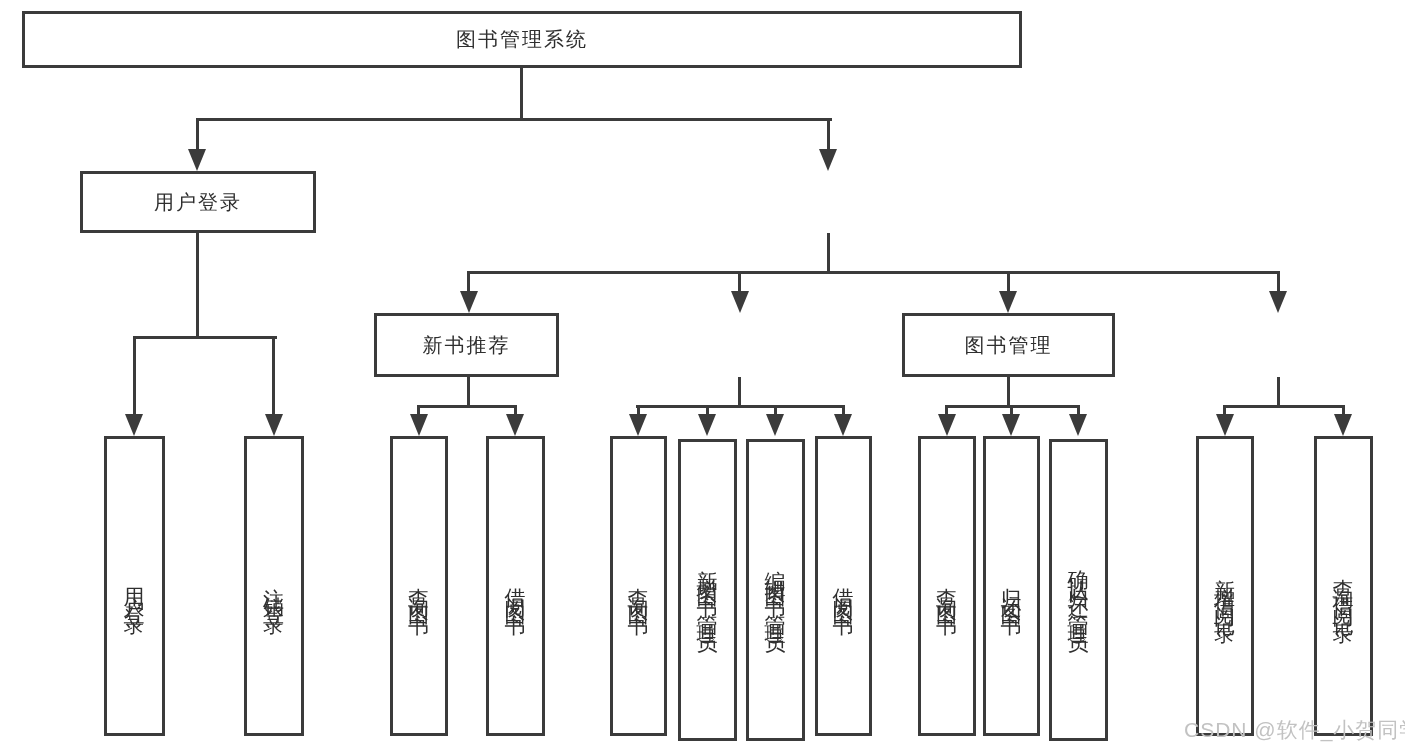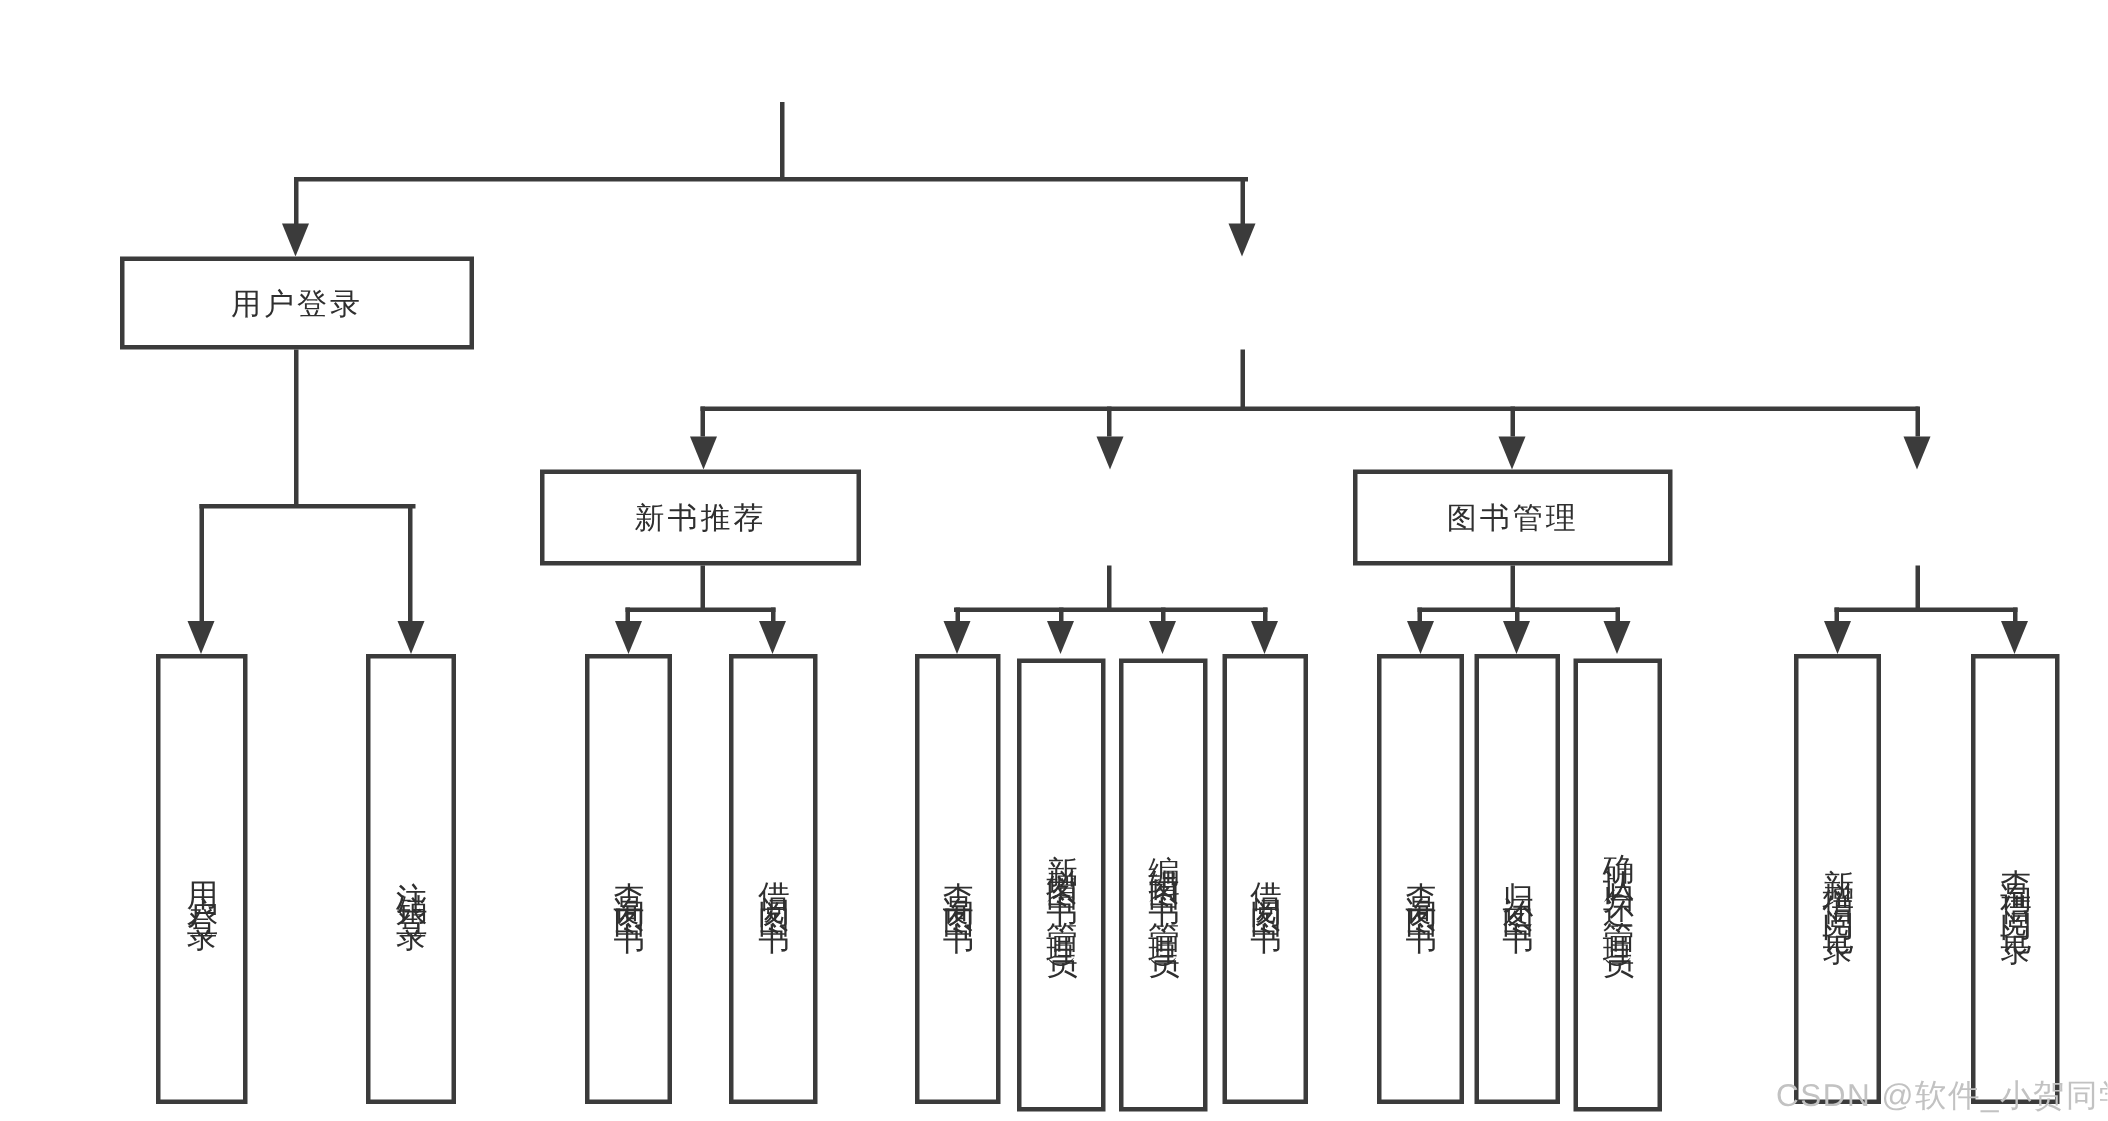--- a/index.html
+++ b/index.html
@@ -25,20 +25,21 @@
   .watermark {
     position:absolute; left:1184px; top:716px;
     color:var(--wm); font-size:21px; letter-spacing:1px; white-space:nowrap;
   }
 </style>
 </head>
 <body>
 
 <div class="canvas">
 
+  <div class="box" style="left:22px;top:11px;width:1000px;height:57px">图书管理系统</div>
 
   <div class="vline" style="left:520px;top:68px;width:3px;height:52px"></div>
   <div class="hline" style="left:196px;top:118px;width:636px;height:3px"></div>
   <div class="vline" style="left:196px;top:118px;width:3px;height:32px"></div>
   <div class="arrow" style="left:188px;top:149px"></div>
   <div class="vline" style="left:827px;top:118px;width:3px;height:32px"></div>
   <div class="arrow" style="left:819px;top:149px"></div>
 
   <div class="box" style="left:80px;top:171px;width:236px;height:62px">用户登录</div>
 
@@ -53,21 +54,21 @@
   <div class="hline" style="left:467px;top:271px;width:812px;height:3px"></div>
   <div class="vline" style="left:467px;top:271px;width:3px;height:20px"></div>
   <div class="arrow" style="left:460px;top:291px"></div>
   <div class="vline" style="left:738px;top:271px;width:3px;height:20px"></div>
   <div class="arrow" style="left:731px;top:291px"></div>
   <div class="vline" style="left:1007px;top:271px;width:3px;height:20px"></div>
   <div class="arrow" style="left:999px;top:291px"></div>
   <div class="vline" style="left:1277px;top:271px;width:3px;height:20px"></div>
   <div class="arrow" style="left:1269px;top:291px"></div>
 
-  <div class="box" style="left:360px;top:313px;width:214px;height:64px">新书推荐</div>
+  <div class="box" style="left:374px;top:313px;width:185px;height:64px">新书推荐</div>
   <div class="box" style="left:902px;top:313px;width:213px;height:64px">图书管理</div>
 
   <div class="vline" style="left:467px;top:377px;width:3px;height:30px"></div>
   <div class="hline" style="left:417px;top:405px;width:100px;height:3px"></div>
   <div class="vline" style="left:417px;top:405px;width:3px;height:9px"></div>
   <div class="arrow" style="left:410px;top:414px"></div>
   <div class="vline" style="left:514px;top:405px;width:3px;height:9px"></div>
   <div class="arrow" style="left:506px;top:414px"></div>
 
   <div class="vline" style="left:738px;top:377px;width:3px;height:30px"></div>

